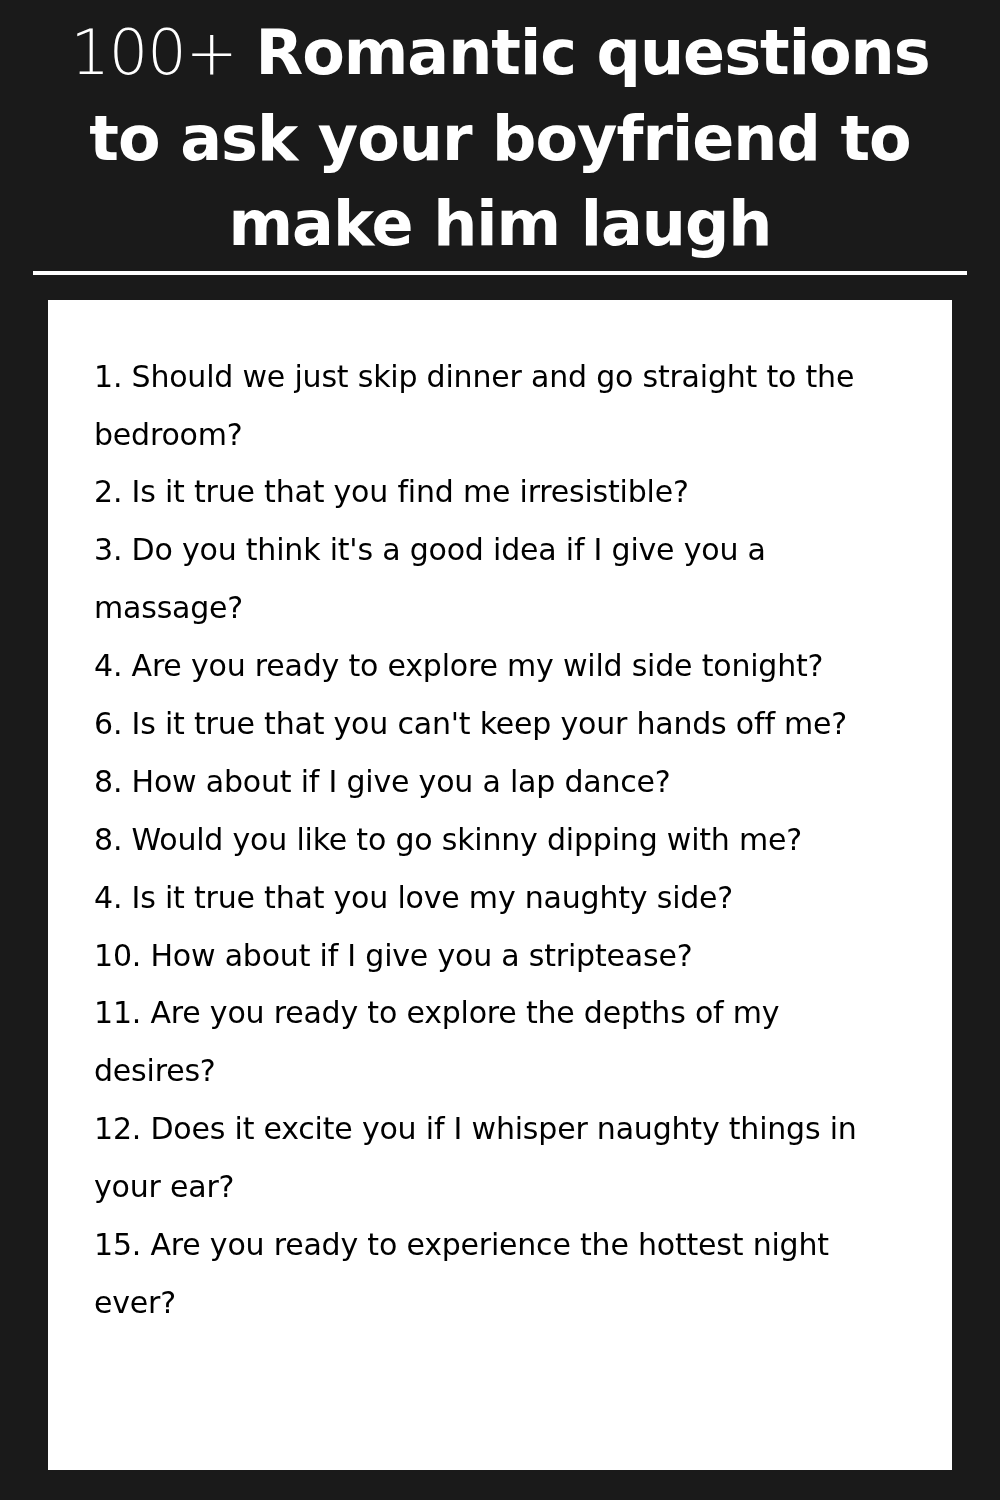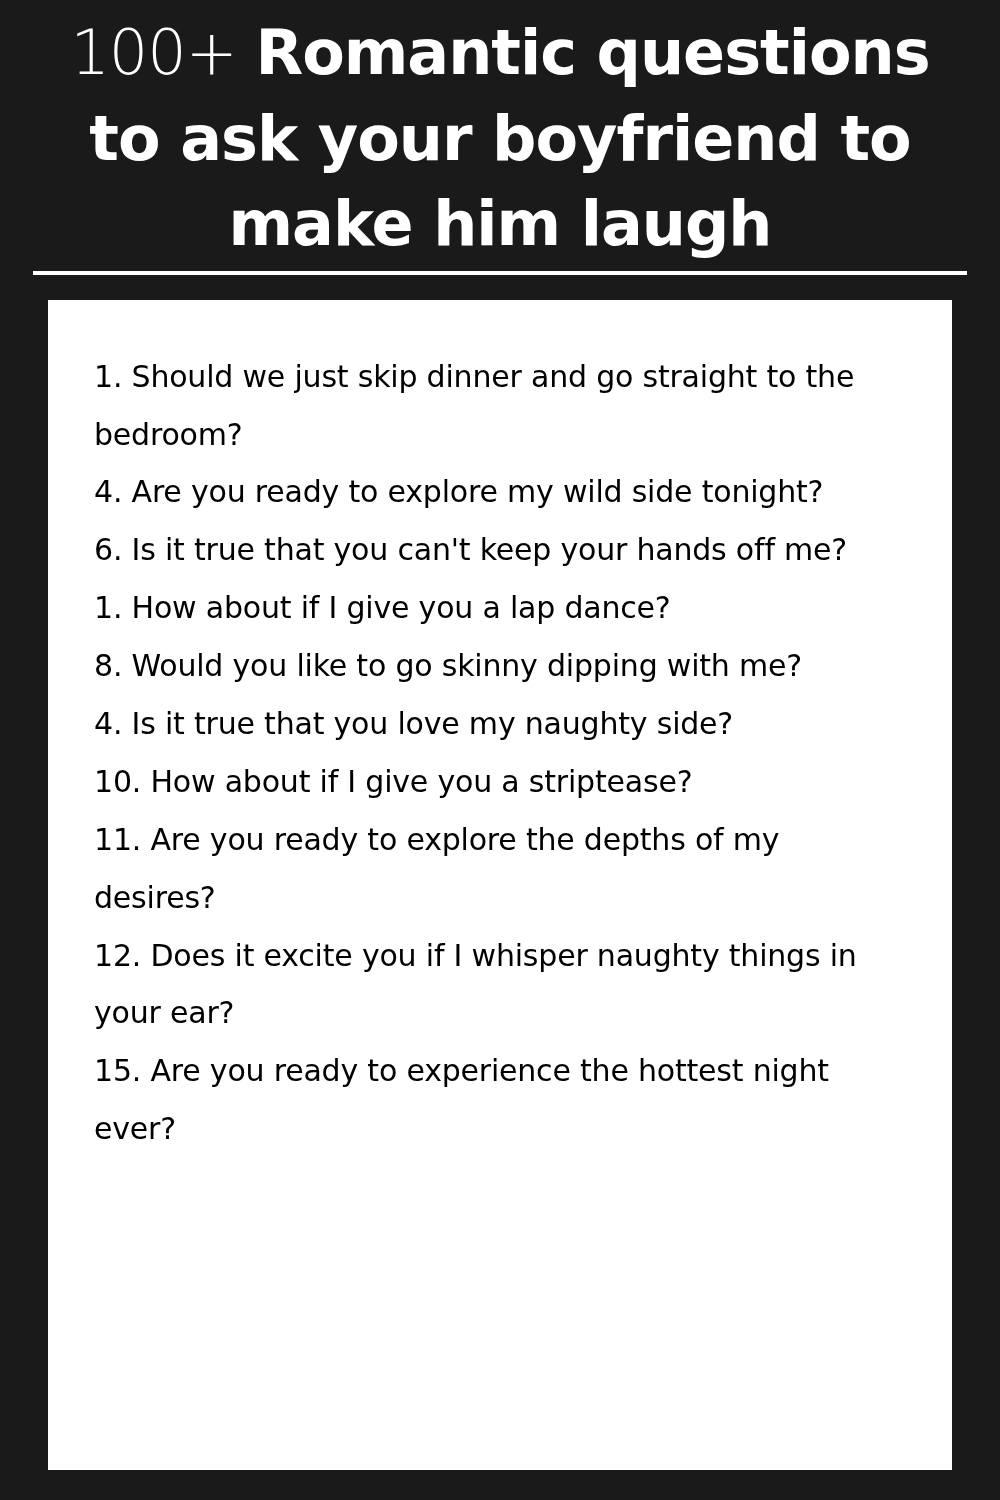--- a/index.html
+++ b/index.html
@@ -73,23 +73,25 @@
 <div class="poster">
 
   <div class="title-block">
     <h1 class="title"><span class="light">100+ </span><span>Romantic questions to ask your boyfriend to make him laugh</span></h1>
     <div class="title-rule"></div>
   </div>
 
   <div class="card">
     <div class="list-area">
       <div class="q-item">1. Should we just skip dinner and go straight to the bedroom?</div>
+      <div class="q-item">2. Is it true that you find me irresistible?</div>
+      <div class="q-item">3. Do you think it's a good idea if I give you a massage?</div>
       <div class="q-item">4. Are you ready to explore my wild side tonight?</div>
       <div class="q-item">6. Is it true that you can't keep your hands off me?</div>
-      <div class="q-item">1. How about if I give you a lap dance?</div>
+      <div class="q-item">8. How about if I give you a lap dance?</div>
       <div class="q-item">8. Would you like to go skinny dipping with me?</div>
       <div class="q-item">4. Is it true that you love my naughty side?</div>
       <div class="q-item">10. How about if I give you a striptease?</div>
       <div class="q-item">11. Are you ready to explore the depths of my desires?</div>
       <div class="q-item">12. Does it excite you if I whisper naughty things in your ear?</div>
       <div class="q-item">15. Are you ready to experience the hottest night ever?</div>
     </div>
 
   </div>
 

